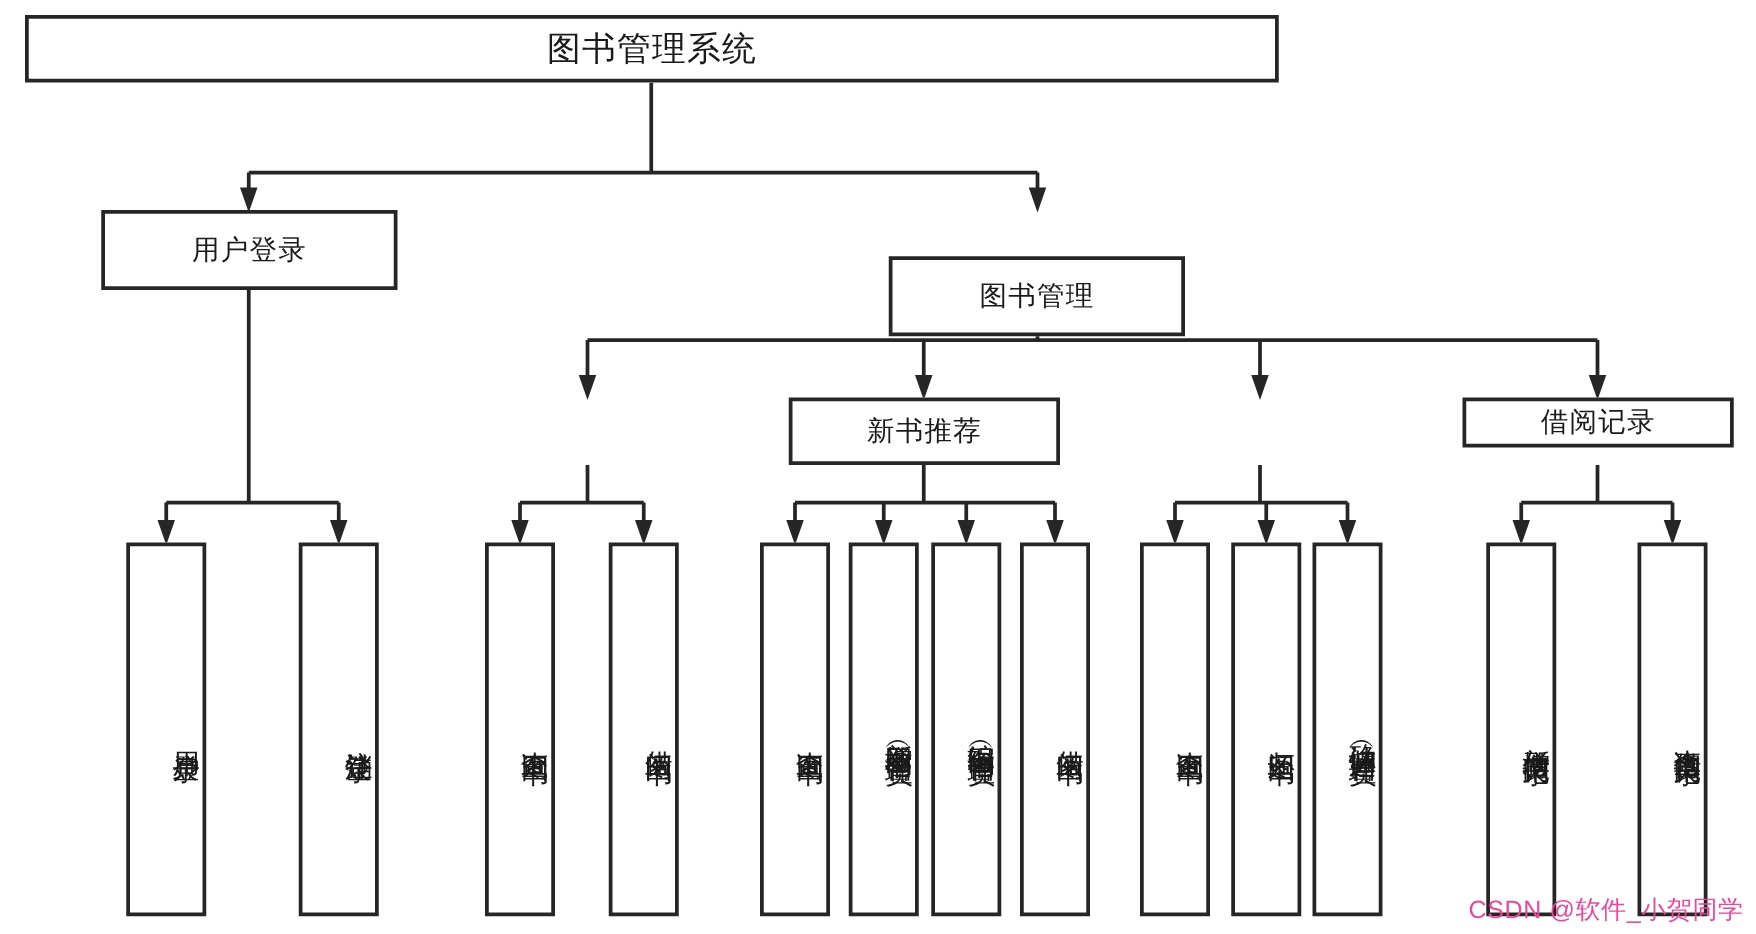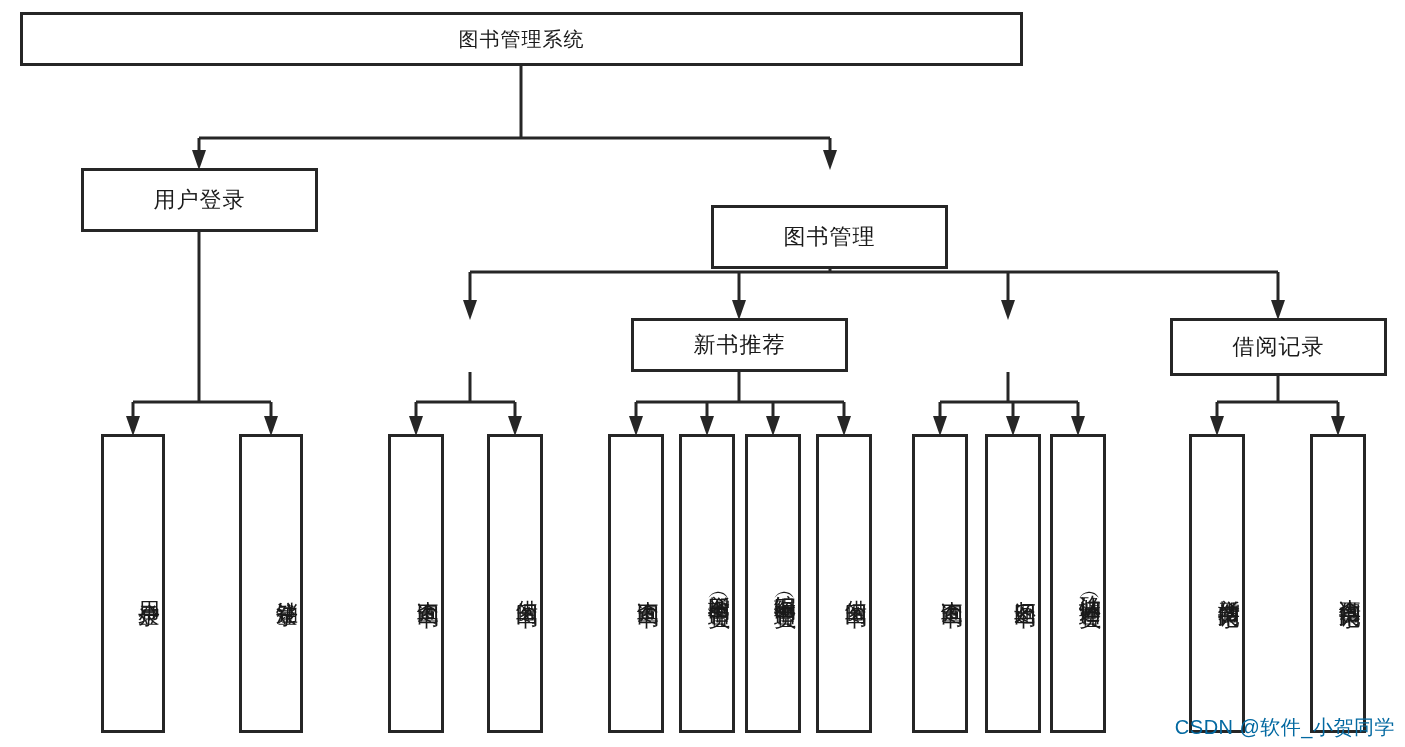--- a/index.html
+++ b/index.html
@@ -23,21 +23,21 @@
     border: 3px solid #262626;
     background: #ffffff;
     display: flex;
     align-items: center;
     justify-content: center;
     color: #1a1a1a;
     letter-spacing: 1px;
     text-align: center;
   }
   .node.root {
-    font-size: 20px;
+    font-size: 27px;
     border-width: 3px;
     text-align: center;
   }
   .node.lvl2 {
     font-size: 22px;
   }
   .node.lvl3 {
     font-size: 22px;
   }
   .node.leaf {
@@ -64,21 +64,21 @@
     top: 0;
     width: 1405px;
     height: 747px;
     pointer-events: none;
   }
   .watermark {
     position: absolute;
     right: 10px;
     bottom: 6px;
     font-size: 20px;
-    color: #0369a1;
+    color: #ec4899;
     letter-spacing: 0.5px;
     white-space: nowrap;
   }
 </style>
 </head>
 <body>
 
 <div id="canvas">
 
   <svg class="wires" viewBox="0 0 1405 747" xmlns="http://www.w3.org/2000/svg">
@@ -167,21 +167,21 @@
   <div class="node lvl2" style="left:81px; top:168px; width:237px; height:64px;">
     <span>用户登录</span>
   </div>
   <div class="node lvl2" style="left:711px; top:168px; width:237px; height:64px;margin-top:37px;">
     <span>图书管理</span>
   </div>
 
   <div class="node lvl3" style="left:631px; top:318px; width:217px; height:54px;">
     <span>新书推荐</span>
   </div>
-  <div class="node lvl3" style="left:1170px; top:318px; width:217px; height:58px;">
+  <div class="node lvl3" style="left:1170px; top:318px; width:217px; height:40px;">
     <span>借阅记录</span>
   </div>
 
   <div class="node leaf" style="left:101px; top:434px; width:64px; height:299px;">
     <span>用户登录</span>
   </div>
   <div class="node leaf" style="left:239px; top:434px; width:64px; height:299px;">
     <span>注销登录</span>
   </div>
 

